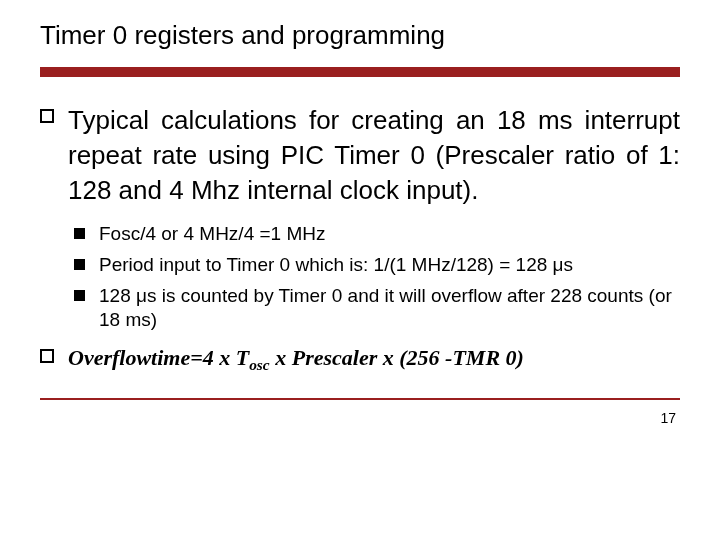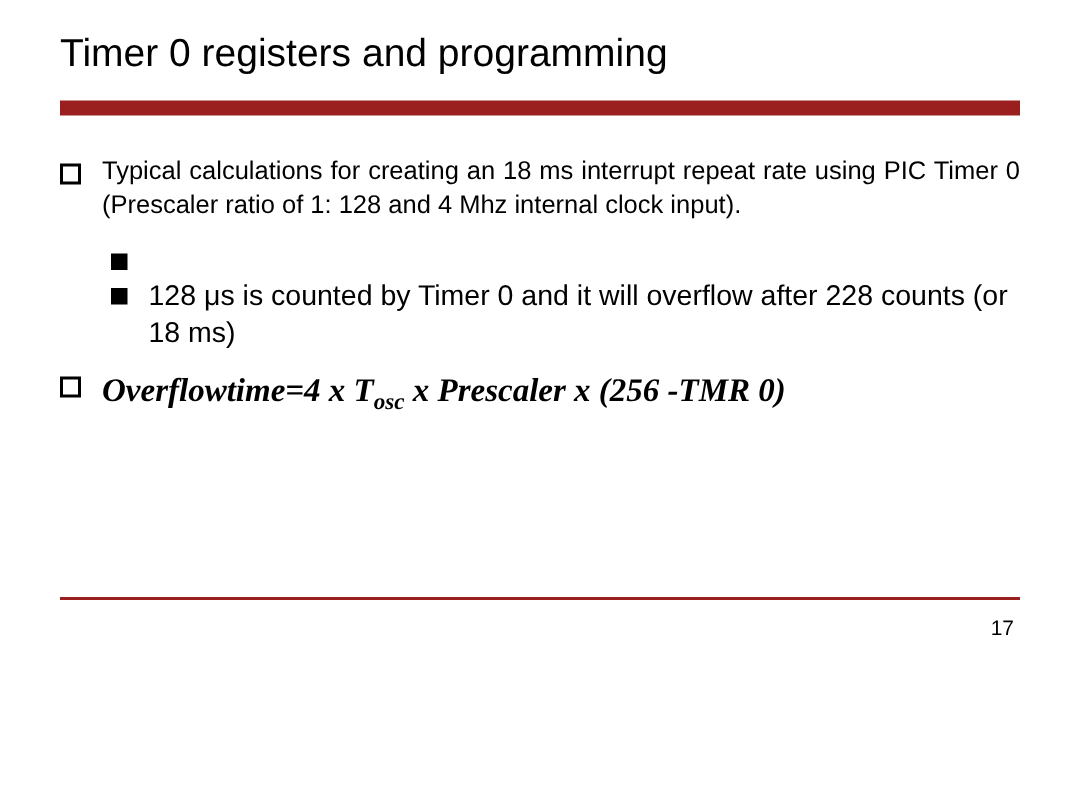--- a/index.html
+++ b/index.html
@@ -25,21 +25,21 @@
   .main-item { display: flex; margin-bottom: 14px; }
   .bullet-outer {
     flex: 0 0 auto;
     width: 14px; height: 14px;
     border: 2px solid #000;
     background: #fff;
     margin-top: 6px;
     margin-right: 14px;
   }
   .main-text {
-    font-size: 17px;
+    font-size: 26px;
     line-height: 1.35;
     color: #000;
     text-align: justify;
   }
   .sub-list { list-style: none; margin-left: 34px; margin-top: 4px; }
   .sub-item { display: flex; margin-bottom: 6px; }
   .bullet-solid {
     flex: 0 0 auto;
     width: 11px; height: 11px;
     background: #000;
@@ -85,20 +85,25 @@
   <ul class="main-list">
     <li class="main-item">
       <span class="bullet-outer"></span>
       <span class="main-text">Typical calculations for creating an 18 ms interrupt repeat rate using PIC Timer 0 (Prescaler ratio of 1: 128 and 4 Mhz internal clock input).</span>
     </li>
   </ul>
 
   <ul class="sub-list">
     <li class="sub-item">
       <span class="bullet-solid"></span>
+      <span class="sub-text">Fosc/4 or 4 MHz/4 =1 MHz</span>
+    </li>
+    <li class="sub-item">
+      <span class="bullet-solid"></span>
+      <span class="sub-text">Period input to Timer 0 which is: 1/(1 MHz/128) = 128 μs</span>
     </li>
     <li class="sub-item">
       <span class="bullet-solid"></span>
       <span class="sub-text">128 μs is counted by Timer 0 and it will overflow after 228 counts (or 18 ms)</span>
     </li>
   </ul>
 
   <ul class="main-list" style="margin-top:10px;">
     <li class="main-item">
       <span class="bullet-outer"></span>

